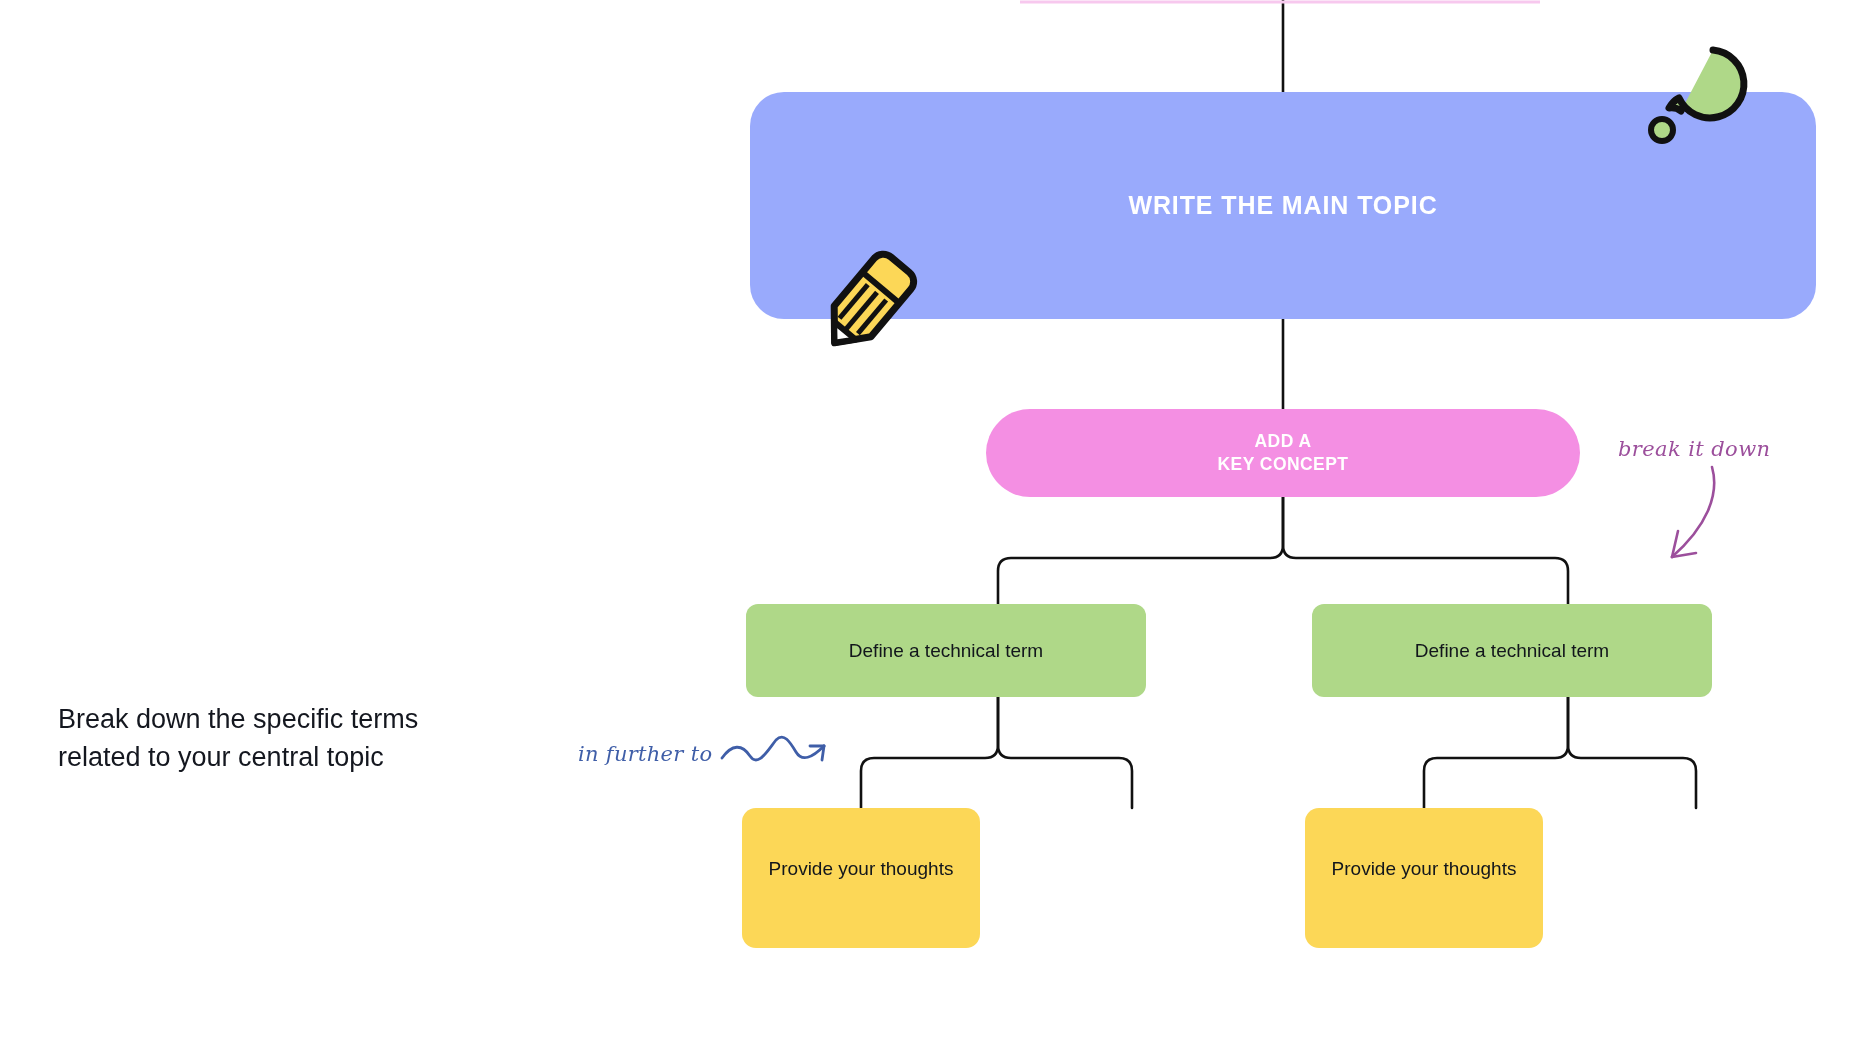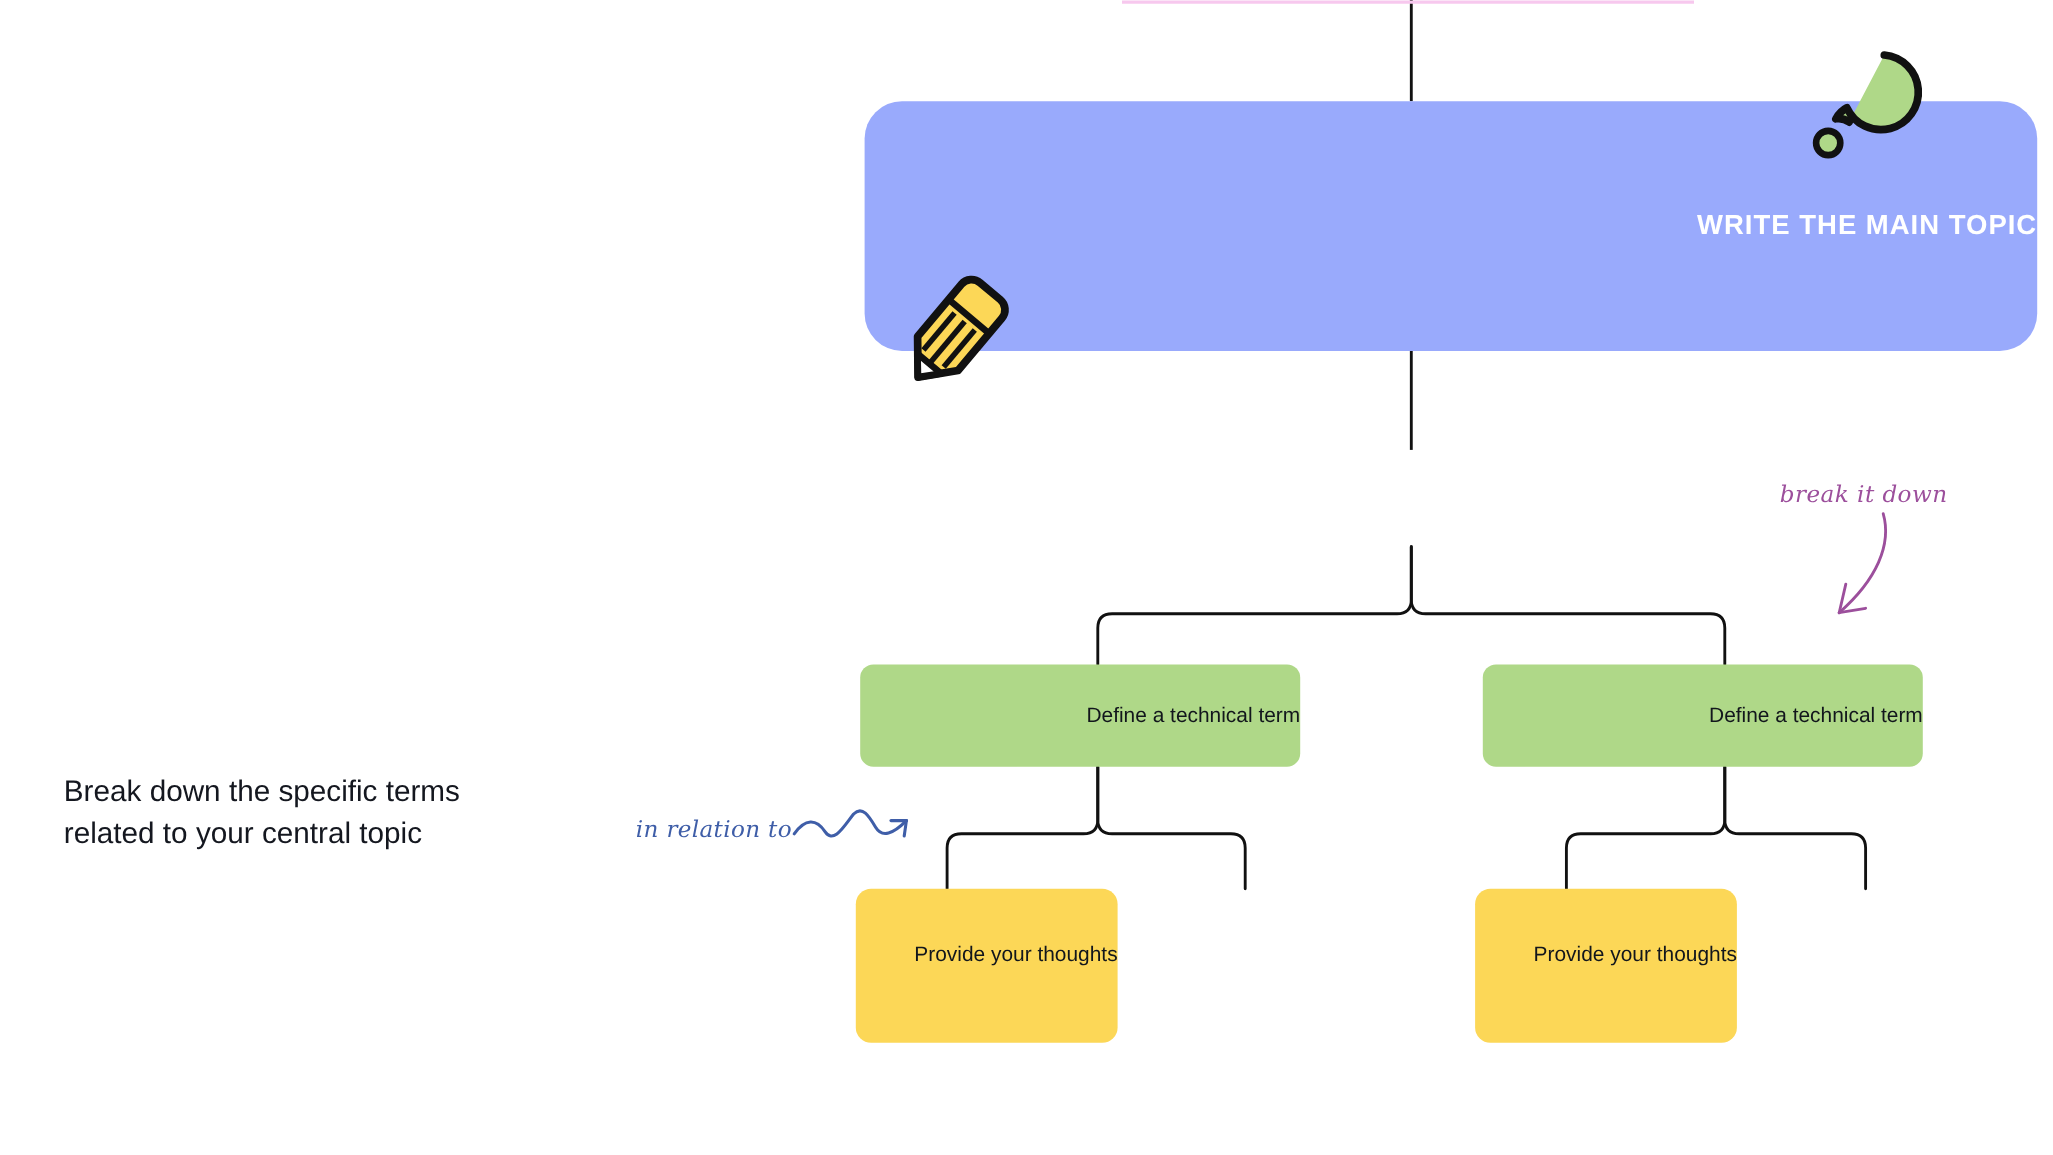--- a/index.html
+++ b/index.html
@@ -60,24 +60,23 @@
     left: 0; top: 0;
     width: 1866px;
     height: 1050px;
     pointer-events: none;
   }
 
   .node {
     position: absolute;
     display: flex;
     align-items: center;
-    justify-content: flex-end;
+    justify-content: center;
     text-align: center;
     box-sizing: border-box;
-    margin-left: 36px;
   }
 
   .node-main {
     left: 750px;
     top: 92px;
     width: 1066px;
     height: 227px;
     background: #99aafc;
     border-radius: 34px;
     color: #ffffff;
@@ -207,20 +206,24 @@
       <path d="M998 697 L998 745 Q998 758 1011 758 L1119 758 Q1132 758 1132 771 L1132 808" stroke="#111111" stroke-width="2.6" stroke-linecap="round"></path>
 
       <path d="M1568 697 L1568 745 Q1568 758 1555 758 L1437 758 Q1424 758 1424 771 L1424 808" stroke="#111111" stroke-width="2.6" stroke-linecap="round"></path>
       <path d="M1568 697 L1568 745 Q1568 758 1581 758 L1683 758 Q1696 758 1696 771 L1696 808" stroke="#111111" stroke-width="2.6" stroke-linecap="round"></path>
     </svg>
 
     <div class="node node-main">
       <span>WRITE THE MAIN TOPIC</span>
     </div>
 
+    <div class="node node-key">
+      <span>ADD A
+KEY CONCEPT</span>
+    </div>
 
     <div class="node node-green green-0">
       <span>Define a technical term</span>
     </div>
     <div class="node node-green green-1">
       <span>Define a technical term</span>
     </div>
 
     <div class="node node-yellow yellow-0">
       <span>Provide your thoughts</span>
@@ -248,21 +251,21 @@
     <div class="annotation" id="annot-break-it-down">
       <div class="annotation-text">break it down</div>
       <svg class="annot-arrow" style="left:-8px; top:24px;" width="180" height="116" viewBox="0 0 180 116" fill="none">
         <path d="M102 6 C110 34 96 66 62 96" stroke="#9c4f9c" stroke-width="2.6" stroke-linecap="round" fill="none"></path>
         <path d="M62 96 L68 70" stroke="#9c4f9c" stroke-width="2.6" stroke-linecap="round"></path>
         <path d="M62 96 L86 92" stroke="#9c4f9c" stroke-width="2.6" stroke-linecap="round"></path>
       </svg>
     </div>
 
     <div class="annotation" id="annot-in-relation-to">
-      <div class="annotation-text">in relation to</div>
+      <div class="annotation-text">in further to</div>
       <svg class="annot-arrow" style="left:140px; top:-14px;" width="130" height="48" viewBox="0 0 130 48" fill="none">
         <path d="M4 30 C14 16 24 16 32 28 C40 40 50 22 58 12 C66 4 72 14 78 24 C84 34 94 30 106 18" stroke="#3f5ea8" stroke-width="2.8" stroke-linecap="round" fill="none"></path>
         <path d="M106 18 L92 18" stroke="#3f5ea8" stroke-width="2.8" stroke-linecap="round"></path>
         <path d="M106 18 L104 32" stroke="#3f5ea8" stroke-width="2.8" stroke-linecap="round"></path>
       </svg>
     </div>
 
   </div>
 </div>
 

